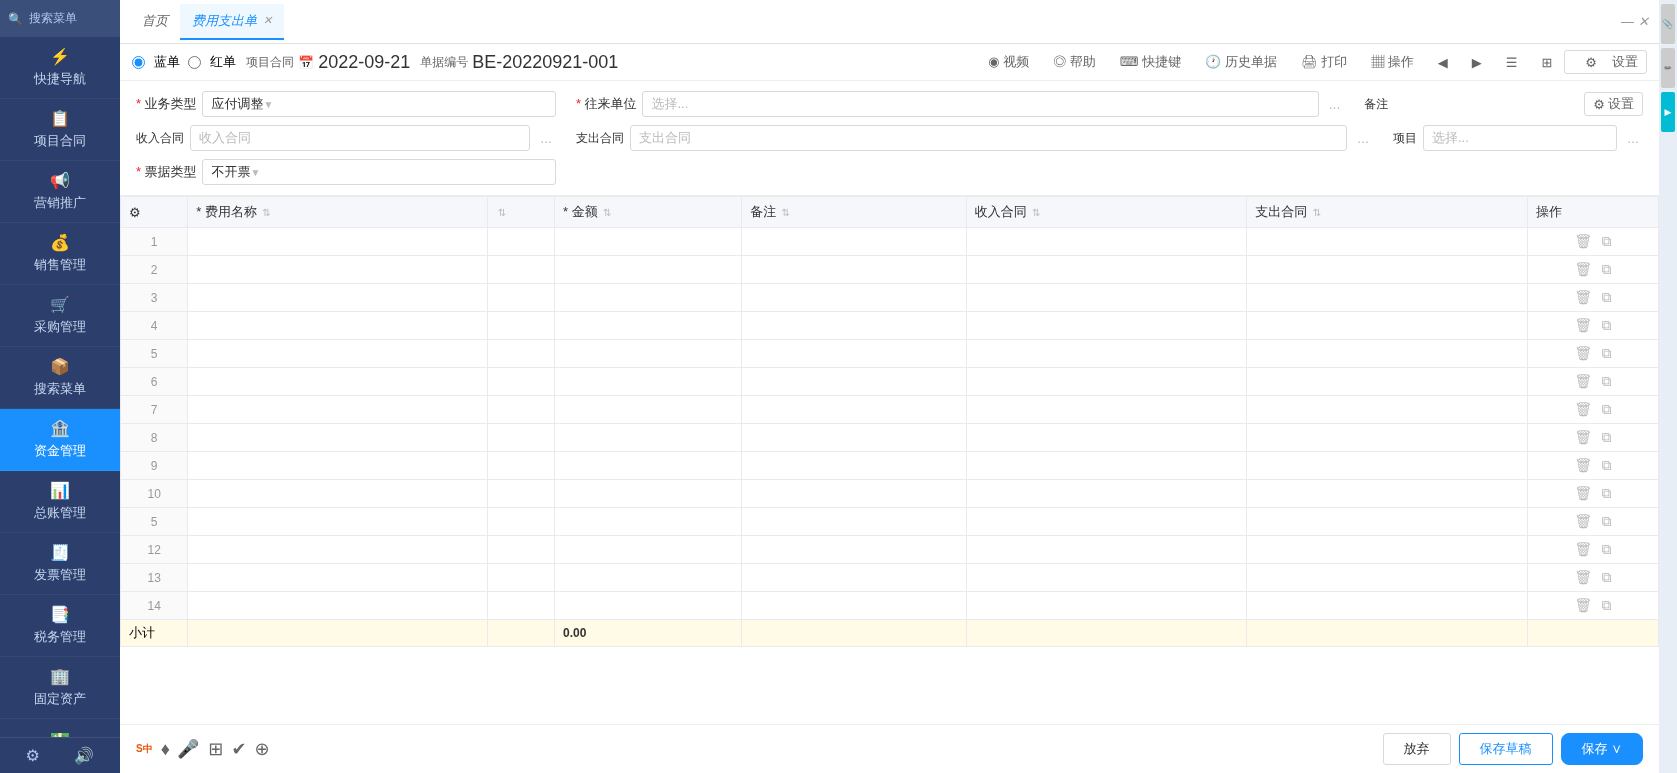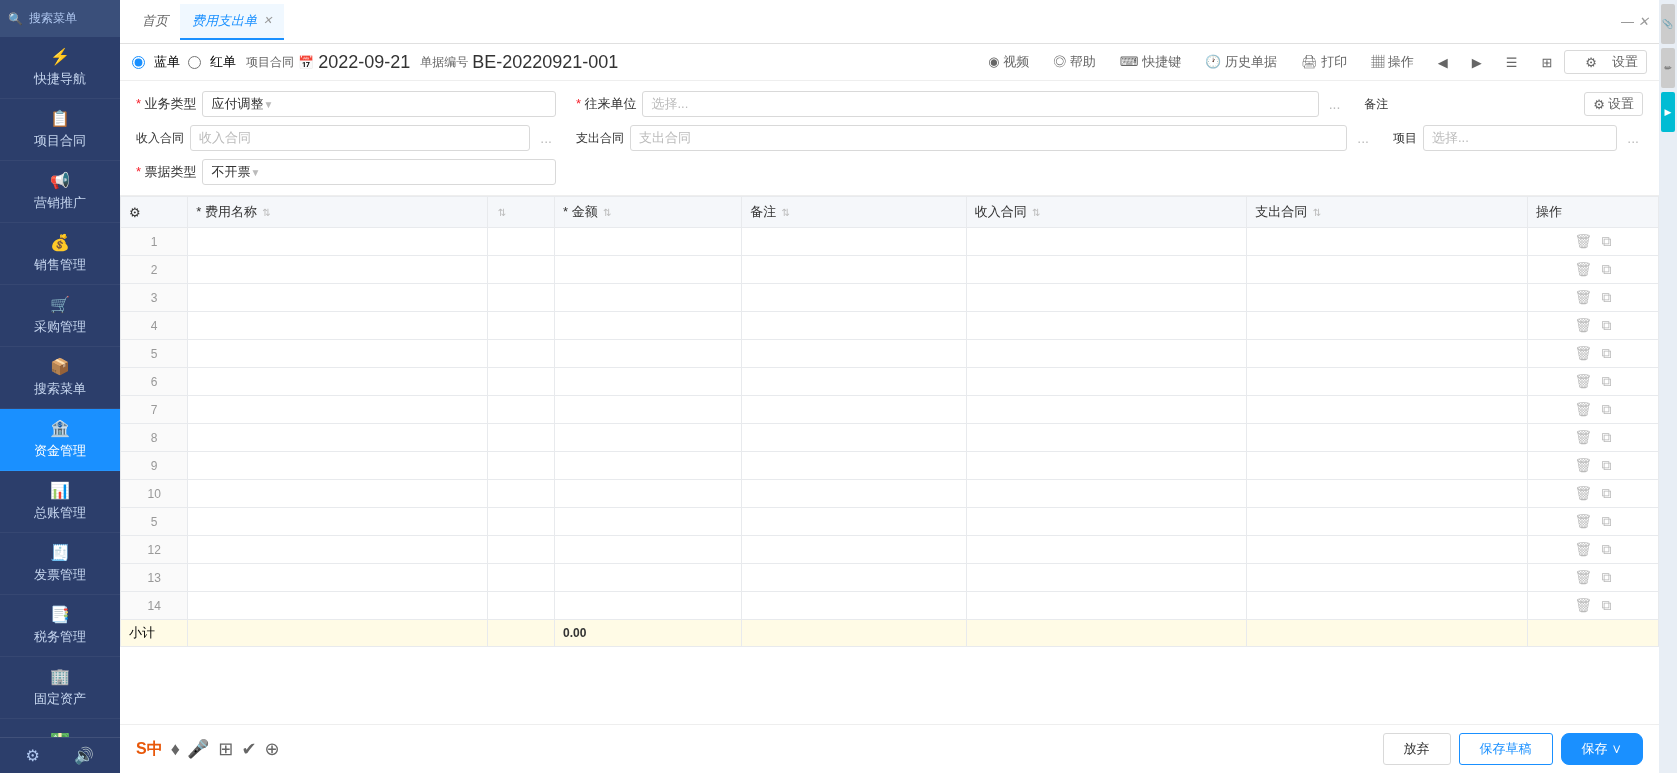--- a/index.html
+++ b/index.html
@@ -685,21 +685,21 @@
             <td></td>
             <td></td>
             <td></td>
           </tr>
         </tfoot>
       </table>
     </div>
 
     <div class="bottom-bar">
       <div class="bottom-icons">
-        <span class="bottom-icon" style="color:#e8580a;font-weight:bold;font-size:16px">S中</span>
+        <span class="bottom-icon" style="color:#e8580a;font-weight:bold;font-size:10px">S中</span>
         <span class="bottom-icon">♦</span>
         <span class="bottom-icon">🎤</span>
         <span class="bottom-icon">⊞</span>
         <span class="bottom-icon">✔</span>
         <span class="bottom-icon">⊕</span>
       </div>
       <div class="btn-group">
         <button class="btn btn-discard">放弃</button>
         <button class="btn btn-draft">保存草稿</button>
         <button class="btn btn-save">保存 ∨</button>

